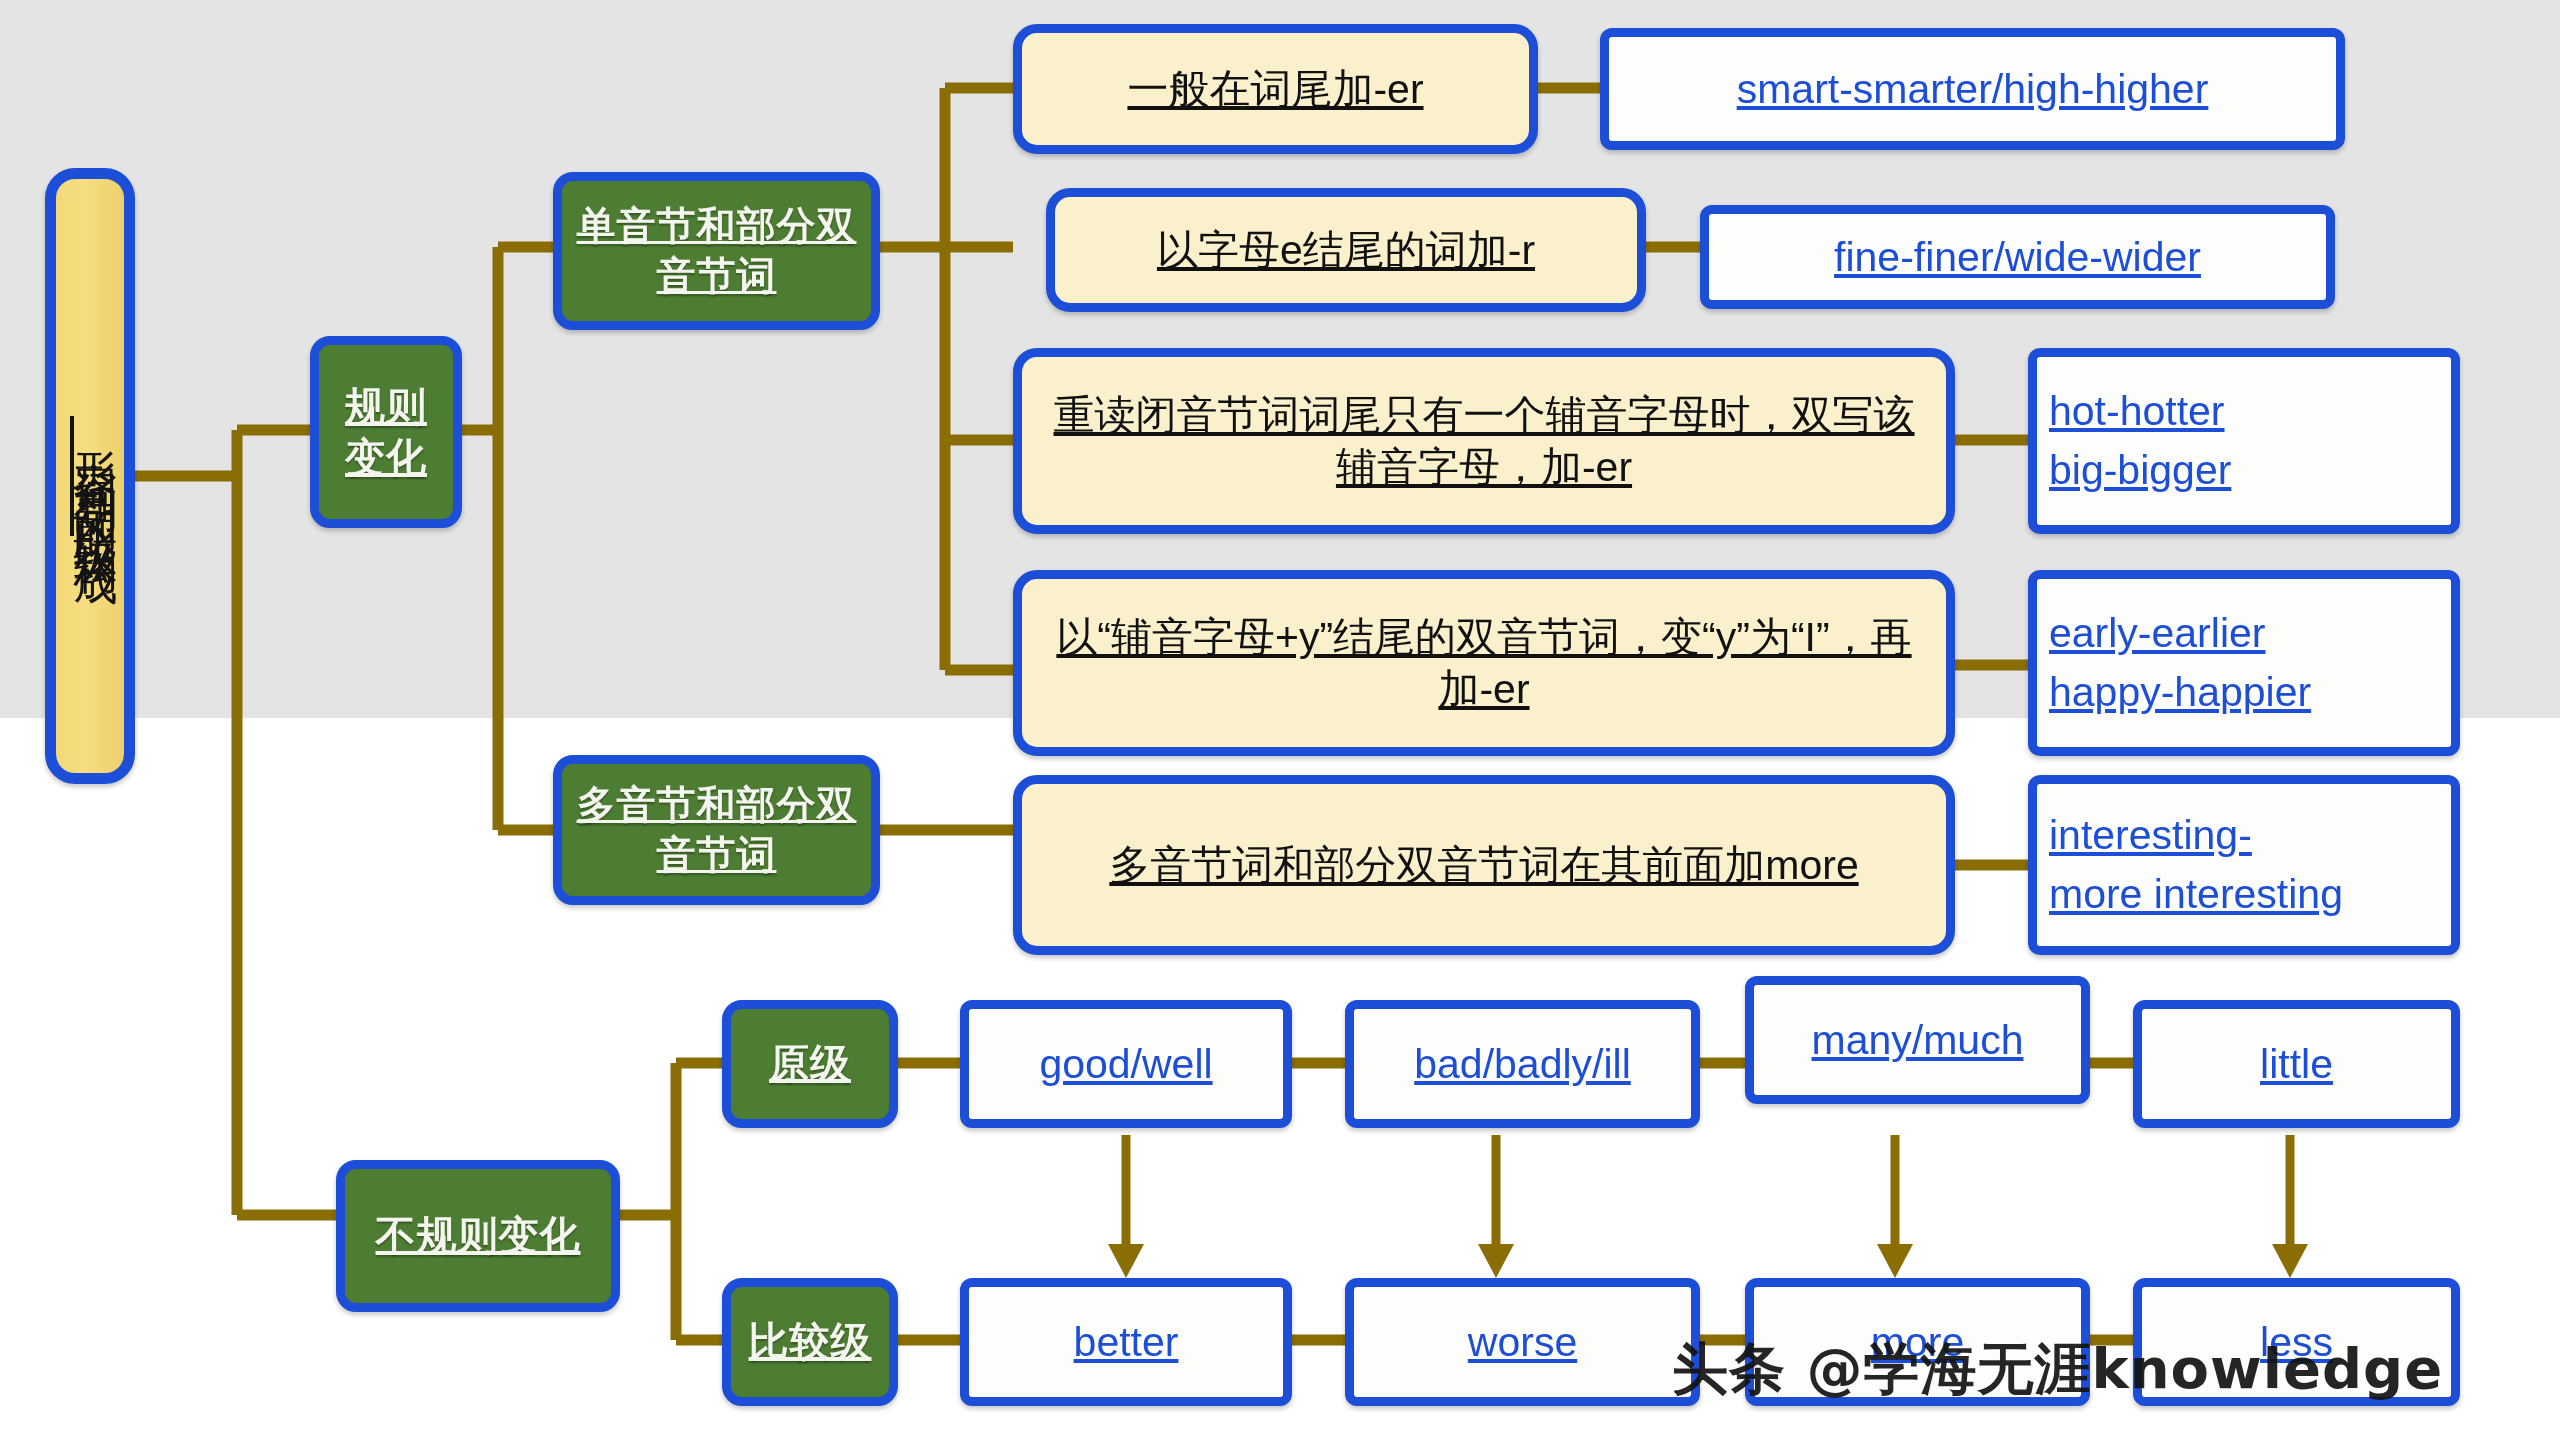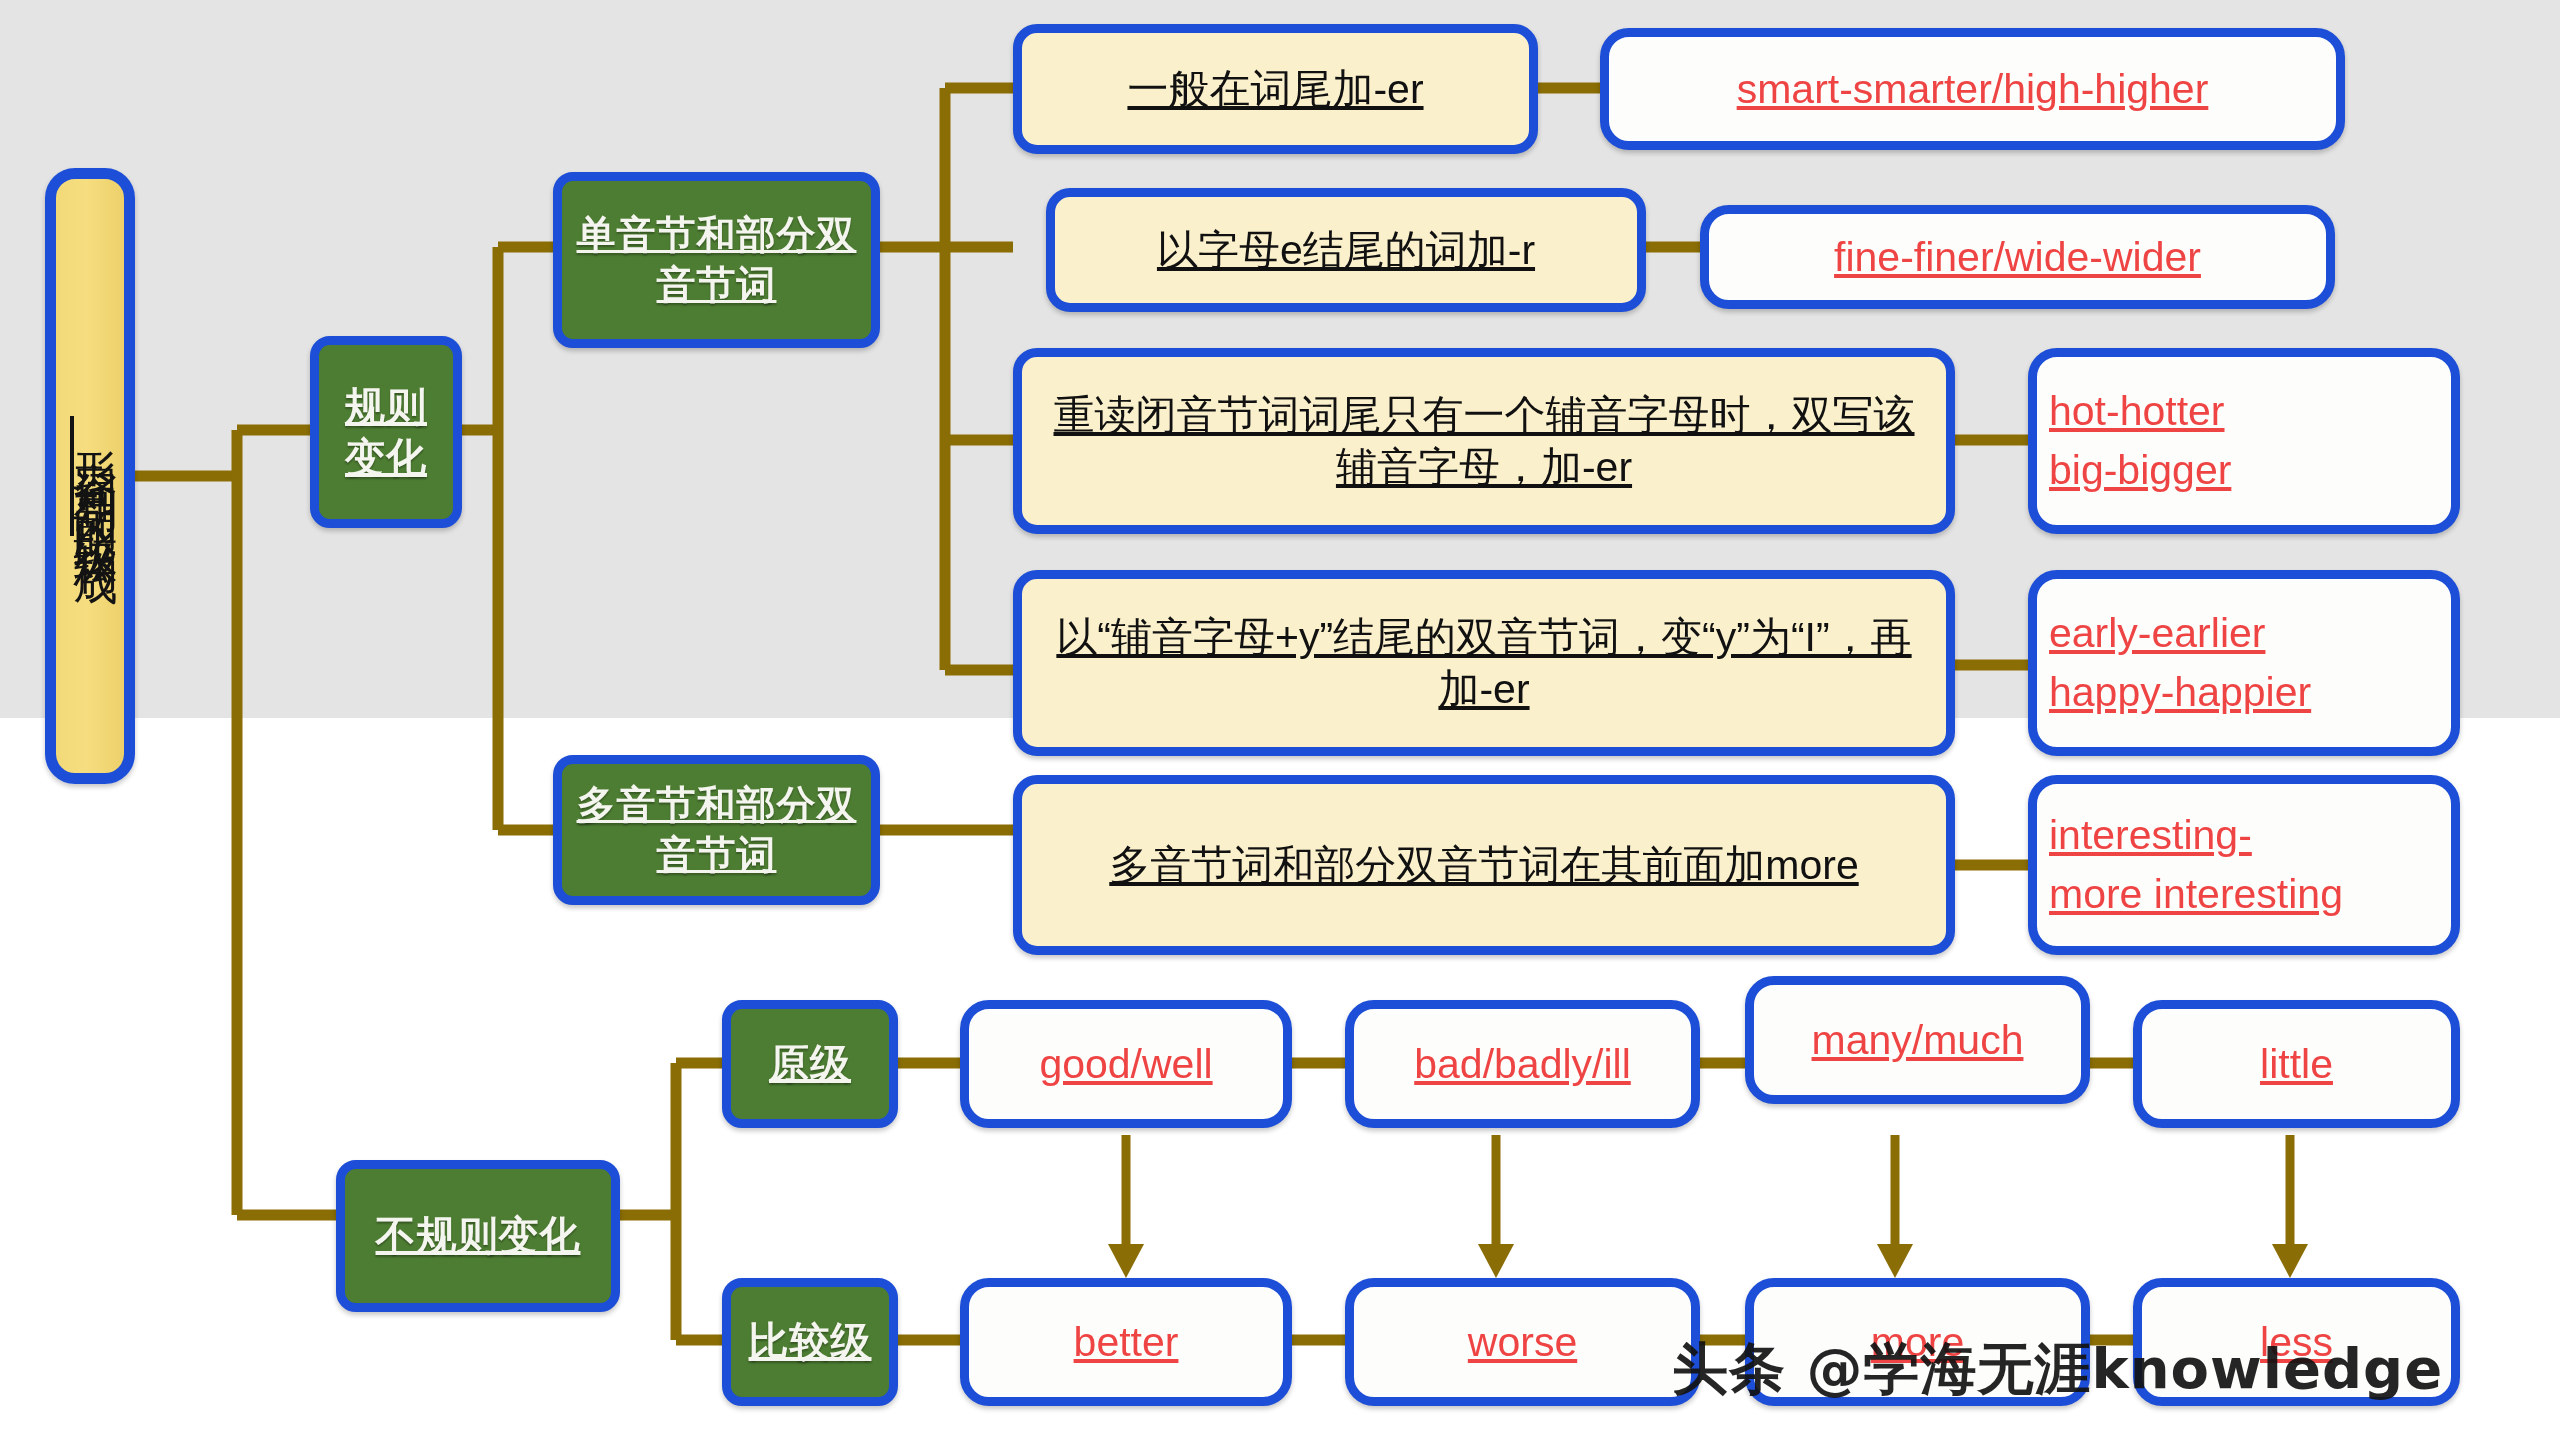--- a/index.html
+++ b/index.html
@@ -62,23 +62,23 @@
   .cream {
     background:#fbf0cc;
     color:#111111;
     font-size:41px;
     border-radius:24px;
   }
 
   
   .white {
     background:#fdfdfb;
-    color:#ef4444;
+    color:#1d4ed8;
     font-size:41px;
-    border-radius:29px;
+    border-radius:12px;
   }
   .white.two-line { line-height:1.45; }
   .white .txt { text-align:left; }
   .white.ctr .txt { text-align:center; }
 
   .watermark {
     position:absolute;
     left:1672px; top:1332px;
     font-size:56px;
     font-weight:bold;
@@ -158,21 +158,21 @@
   </svg>
 
   <div class="node root" style="left:45px; top:168px; width:90px; height:616px;">
     <span class="txt">形容词和副词的比较级构成</span>
   </div>
 
   <div class="node green" style="left:310px; top:336px; width:152px; height:192px;">
     <span class="txt">规则变化</span>
   </div>
 
-  <div class="node green small" style="left:553px; top:172px; width:327px; height:176px;">
+  <div class="node green small" style="left:553px; top:172px; width:327px; height:158px;">
     <span class="txt">单音节和部分双音节词</span>
   </div>
 
   <div class="node green small" style="left:553px; top:755px; width:327px; height:150px;">
     <span class="txt">多音节和部分双音节词</span>
   </div>
 
   <div class="node cream" style="left:1013px; top:24px; width:525px; height:130px;">
     <span class="txt">一般在词尾加-er</span>
   </div>

